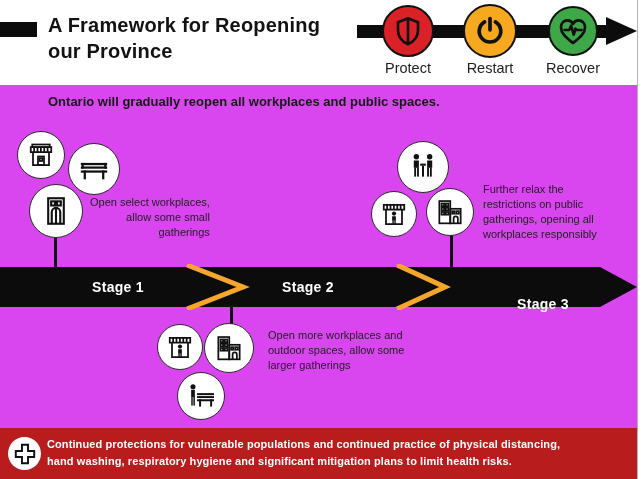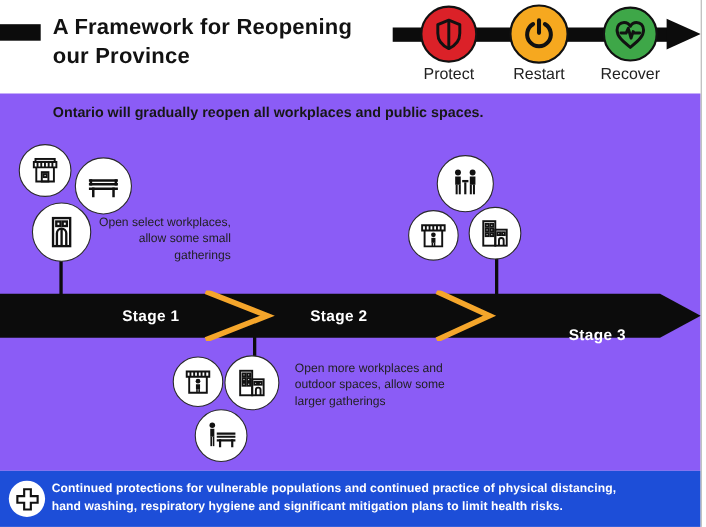--- a/index.html
+++ b/index.html
@@ -21,21 +21,21 @@
   .phase-circle { position:absolute; border-radius:50%; border:2px solid #111;
                   display:flex; align-items:center; justify-content:center; }
   .pc-protect { left:382px; top:5px;  width:52px; height:52px; background:#DB2128; }
   .pc-restart { left:463px; top:4px;  width:54px; height:54px; background:#F6A81F; }
   .pc-recover { left:548px; top:6px;  width:50px; height:50px; background:#3EA748; }
   .phase-label { position:absolute; top:60px; width:84px; text-align:center;
                  font-size:14.5px; color:#222; }
   .pl-protect { left:366px;text-align:center; } .pl-restart { left:448px; } .pl-recover { left:531px; }
 
   
-  .canvas { position:absolute; left:0; top:85px; width:637px; height:343px; background:#8b5cf6; }
+  .canvas { position:absolute; left:0; top:85px; width:637px; height:343px; background:#d946ef; }
   .intro { position:absolute; left:48px; top:9px; font-size:13px; font-weight:bold; color:#171717; }
 
   .icon-circle { position:absolute; background:#fff; border:1.5px solid #2a2a2a; border-radius:50%;
                  display:flex; align-items:center; justify-content:center; z-index:3; }
   .connector { position:absolute; width:3px; background:#0c0c0c; z-index:1; }
 
   .desc { position:absolute; font-size:11px; line-height:15px; color:#1f1f1f; }
 
   
   .c-s1a { left:17px;  top:46px;  width:48px; height:48px; }
@@ -48,31 +48,31 @@
   .c-s3a { left:397px; top:56px;  width:52px; height:52px; }
   .c-s3b { left:371px; top:106px; width:46px; height:46px; }
   .c-s3c { left:426px; top:103px; width:48px; height:48px; }
   .conn-s3 { left:450px; top:149px; height:34px; }
   .desc-s3 { left:483px; top:97px; }
 
   
   .timeline { position:absolute; left:0; top:179px; width:637px; height:46px; z-index:2; }
   .stage-label { position:absolute; top:194px; width:90px; text-align:center; z-index:4;
                  font-size:14px; font-weight:bold; color:#fff; letter-spacing:.3px; }
-  .sl-1 { left:73px;text-align:right; } .sl-2 { left:263px; } .sl-3 { left:498px;margin-top:17px; }
+  .sl-1 { left:73px; } .sl-2 { left:263px; } .sl-3 { left:498px;margin-top:17px; }
 
   
   .conn-s2 { left:230px; top:220px; height:24px; }
   .c-s2a { left:157px; top:239px; width:46px; height:46px; }
   .c-s2b { left:204px; top:238px; width:50px; height:50px; }
   .c-s2c { left:177px; top:287px; width:48px; height:48px; }
   .desc-s2 { left:268px; top:243px; }
 
   
-  .footer { position:absolute; left:0; top:428px; width:637px; height:51px; background:#1d4ed8; }
+  .footer { position:absolute; left:0; top:428px; width:637px; height:51px; background:#b91c1c; }
   .footer-circle { position:absolute; left:8px; top:9px; width:33px; height:33px;
                    background:#fff; border-radius:50%; display:flex; align-items:center; justify-content:center; }
   .footer-text { position:absolute; left:47px; top:8px; font-size:11px; font-weight:bold;
                  color:#fff; line-height:16.5px; letter-spacing:.1px; }
 
   svg { display:block; }
 </style>
 </head>
 <body>
 
@@ -207,20 +207,26 @@
             <rect x="5.6" y="12" width="2" height="2"></rect>   
               <rect x="8.8" y="12" width="2" height="2"></rect>
             <rect x="12.2" y="9.6" width="7.8" height="10.9"></rect>
             <rect x="13.6" y="11.4" width="1.9" height="1.9"></rect> 
               <rect x="16.8" y="11.4" width="1.9" height="1.9"></rect>
             <path d="M14.7 20.5 v-3.6 a1.6 1.6 0 0 1 3.2 0 v3.6"></path>
           </svg>
         </span>
       </div>
       <div class="connector conn-s3"></div>
+      <div class="desc desc-s3">
+        <div>Further relax the</div>
+        <div>restrictions on public</div>
+        <div>gatherings, opening all</div>
+        <div>workplaces responsibly</div>
+      </div>
 
       <svg class="timeline" viewBox="0 0 637 46">
         <polygon points="0,3 600,3 637,23 600,43 0,43" fill="#0c0c0c"></polygon>
         <polyline points="187,1 243,23 187,45" fill="none" stroke="#F5A62B" stroke-width="5"></polyline>
         <polyline points="397,1 445,23 397,45" fill="none" stroke="#F5A62B" stroke-width="5"></polyline>
       </svg>
       <div class="stage-label sl-1">Stage 1</div>
       <div class="stage-label sl-2">Stage 2</div>
       <div class="stage-label sl-3">Stage 3</div>
 

